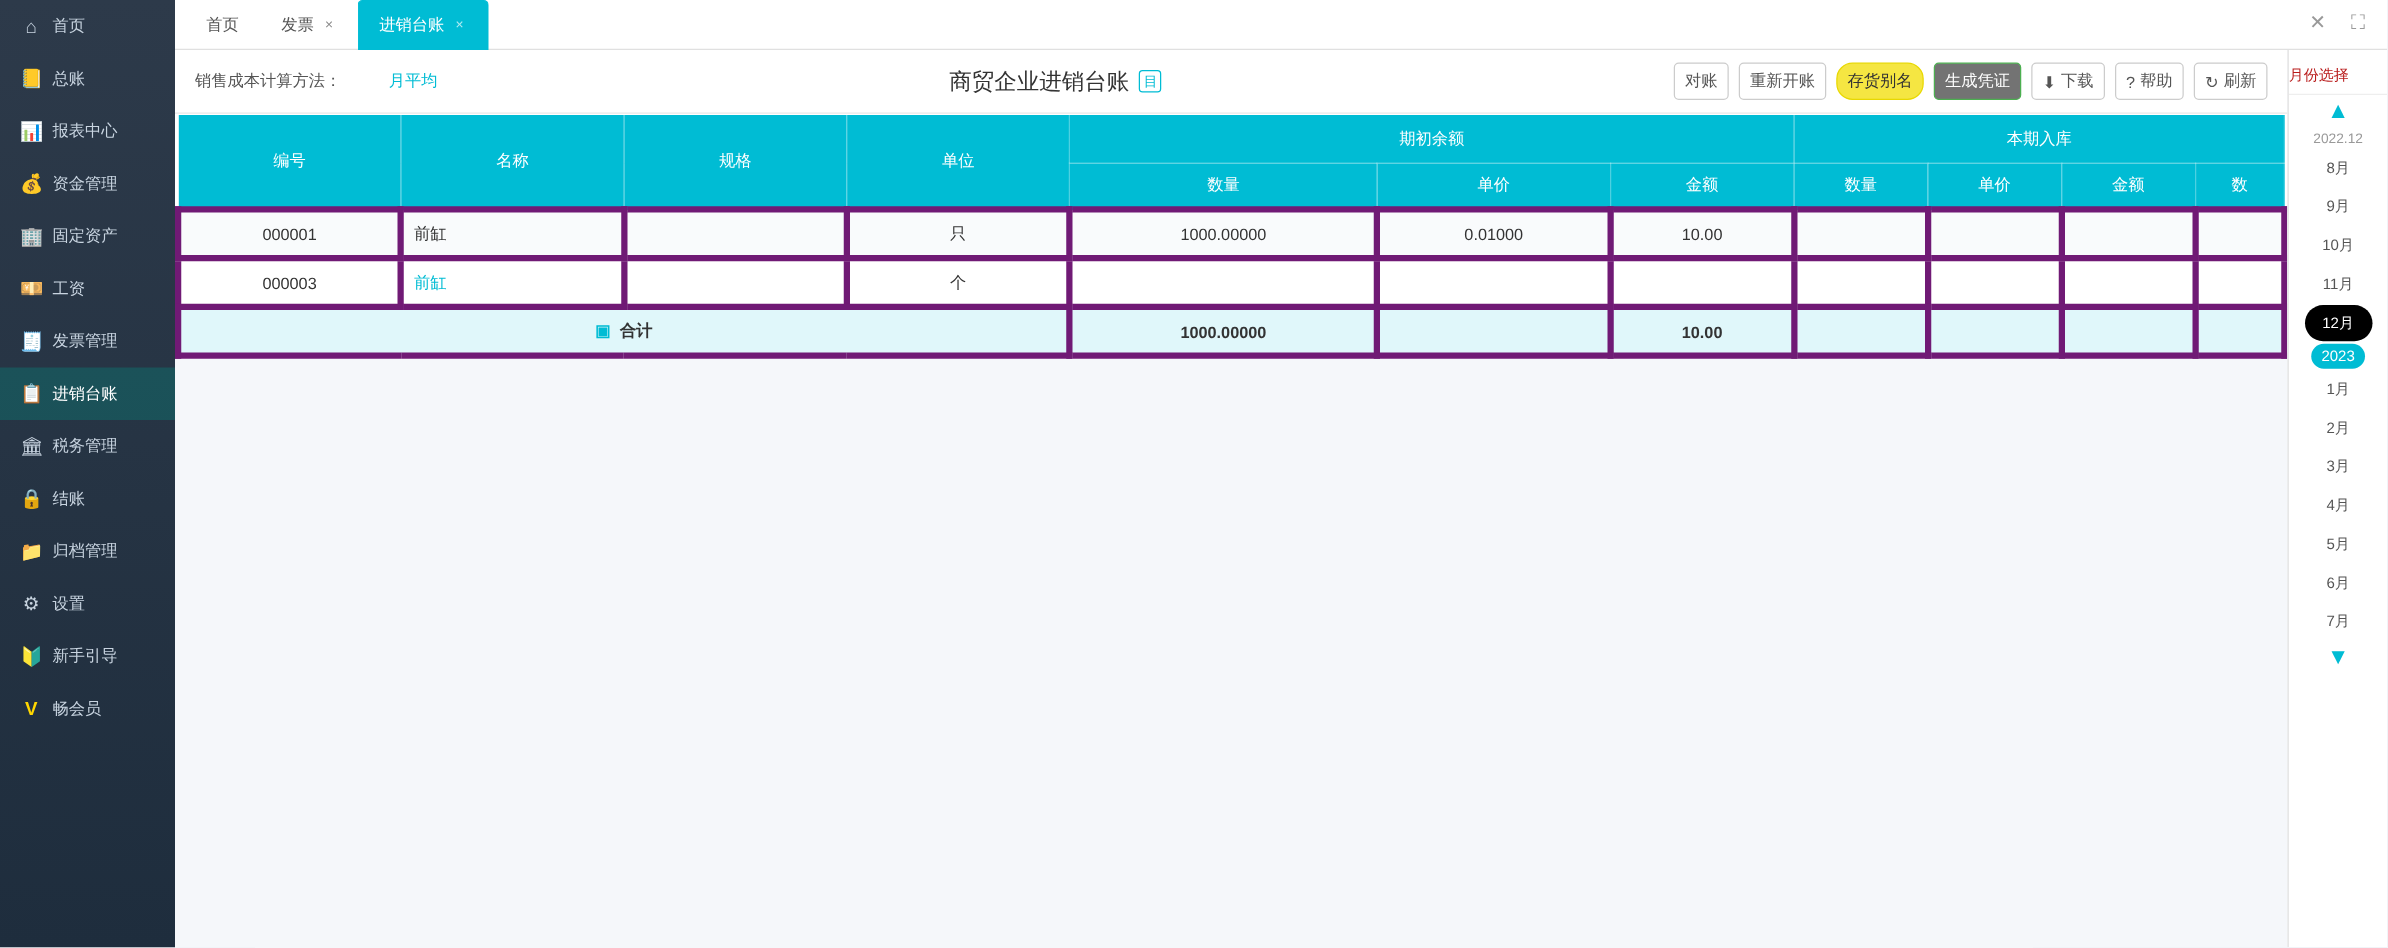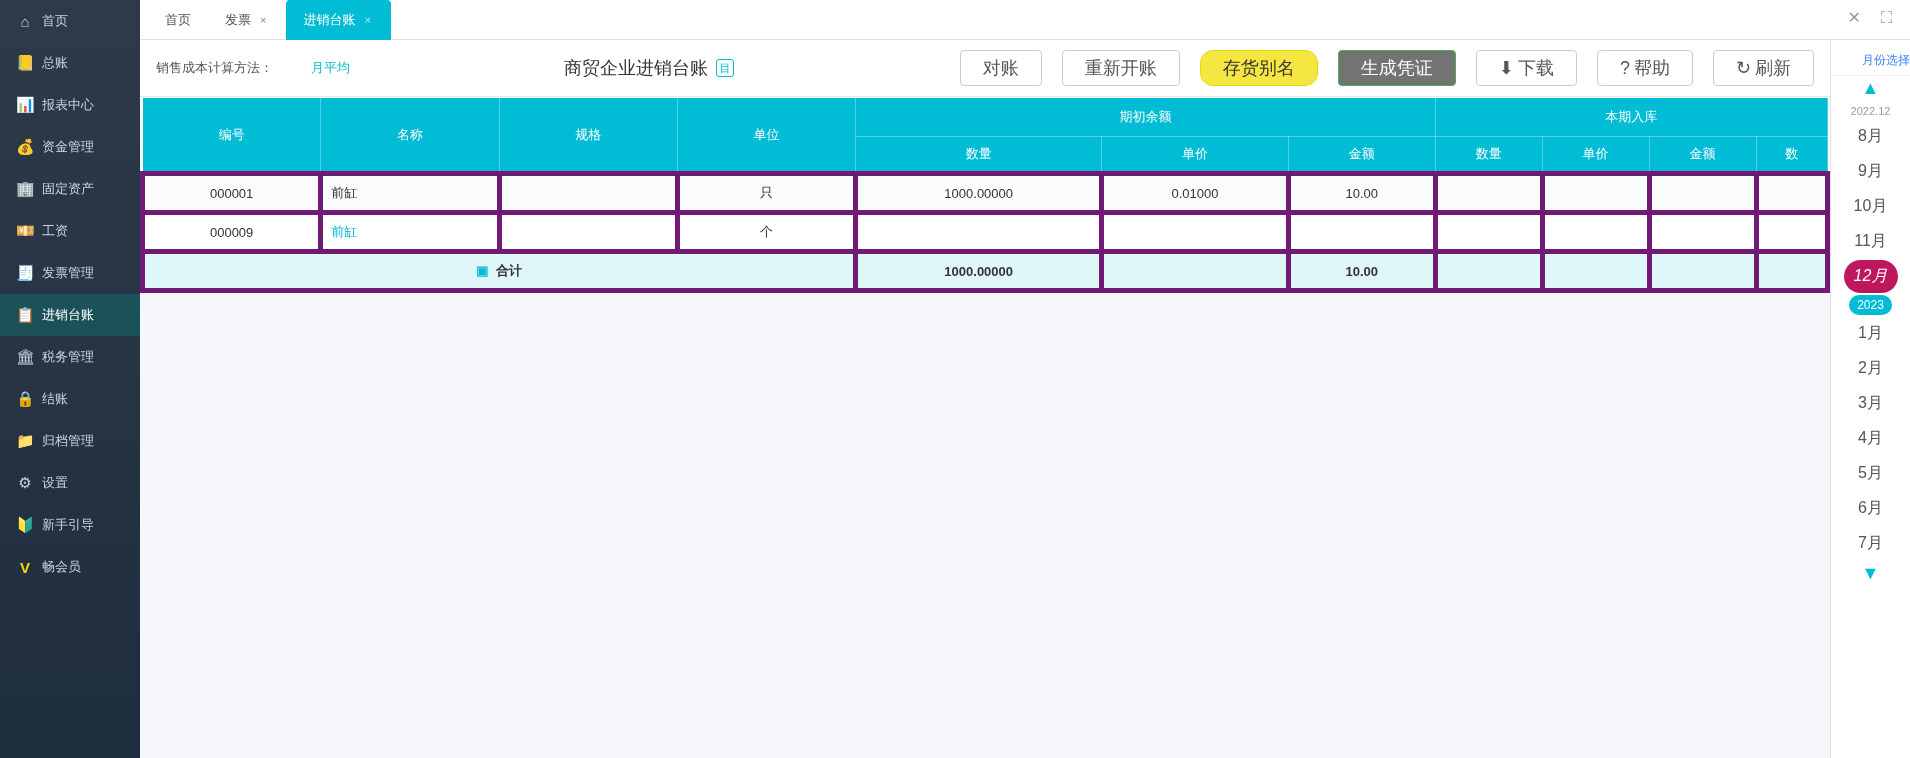--- a/index.html
+++ b/index.html
@@ -99,31 +99,30 @@
       padding: 10px 16px;
       background: #fff;
       border-bottom: 1px solid #e8e8e8;
       flex-shrink: 0;
     }
     .toolbar-left { display: flex; align-items: center; gap: 8px; font-size: 13px; color: #555; }
     .toolbar-center { font-size: 18px; font-weight: normal; color: #333; display: flex; align-items: center; gap: 8px; }
     .toolbar-right { display: flex; align-items: center; gap: 8px; }
 
     .btn {
-      padding: 5px 22px;
+      padding: 5px 8px;
       border-radius: 4px;
       border: 1px solid #ccc;
       cursor: pointer;
-      font-size: 18px;
+      font-size: 13px;
       background: #fff;
       color: #555;
       display: flex;
       align-items: center;
       gap: 4px;
-      margin-left: 12px;
     }
     .btn-primary { background: #737373; color: #fff; border-color: #4caf50; }
     .btn-yellow { background: #f5e642; color: #333; border-color: #e8d800; border-radius: 13px; }
 
     
     .table-wrapper {
       flex: 1;
       overflow: auto;
       padding: 0 0 10px 0;
     }
@@ -178,47 +177,46 @@
       display: flex;
       flex-direction: column;
       align-items: center;
       padding: 8px 0;
       flex-shrink: 0;
       overflow-y: auto;
       position: relative;
     }
     .month-panel-title {
       font-size: 12px;
-      color: #3b82f6;
+      color: #b91c1c;
       padding: 4px 0 6px;
-      text-align: right;
+      text-align: left;
       border-bottom: 1px solid #eee;
       width: 100%;
     }
     .year-label {
       font-size: 11px;
       color: #999;
       padding: 4px 0 2px;
       text-align: center;
     }
     .month-item {
       width: 54px;
       padding: 6px 0;
       text-align: center;
       cursor: pointer;
-      font-size: 16px;
+      font-size: 12px;
       color: #555;
       border-radius: 4px;
       margin: 1px 0;
     }
     .month-item.active {
-      background: #be185d;
+      background: #000000;
       color: #fff;
       border-radius: 20px;
-      font-style: italic;
     }
     .month-item.year-tag {
       background: #00bcd4;
       color: #fff;
       border-radius: 12px;
       font-size: 12px;
       padding: 3px 8px;
       width: auto;
     }
     .scroll-btn {
@@ -405,21 +403,21 @@
               <td>只</td>
               <td>1000.00000</td>
               <td>0.01000</td>
               <td>10.00</td>
               <td></td>
               <td></td>
               <td></td>
               <td></td>
             </tr>
             <tr>
-              <td>000009</td>
+              <td>000003</td>
               <td style="text-align:left;padding-left:8px;"><a href="#" style="color:#00bcd4;text-decoration:none;">前缸</a></td>
               <td></td>
               <td>个</td>
               <td></td>
               <td></td>
               <td></td>
               <td></td>
               <td></td>
               <td></td>
               <td></td>

